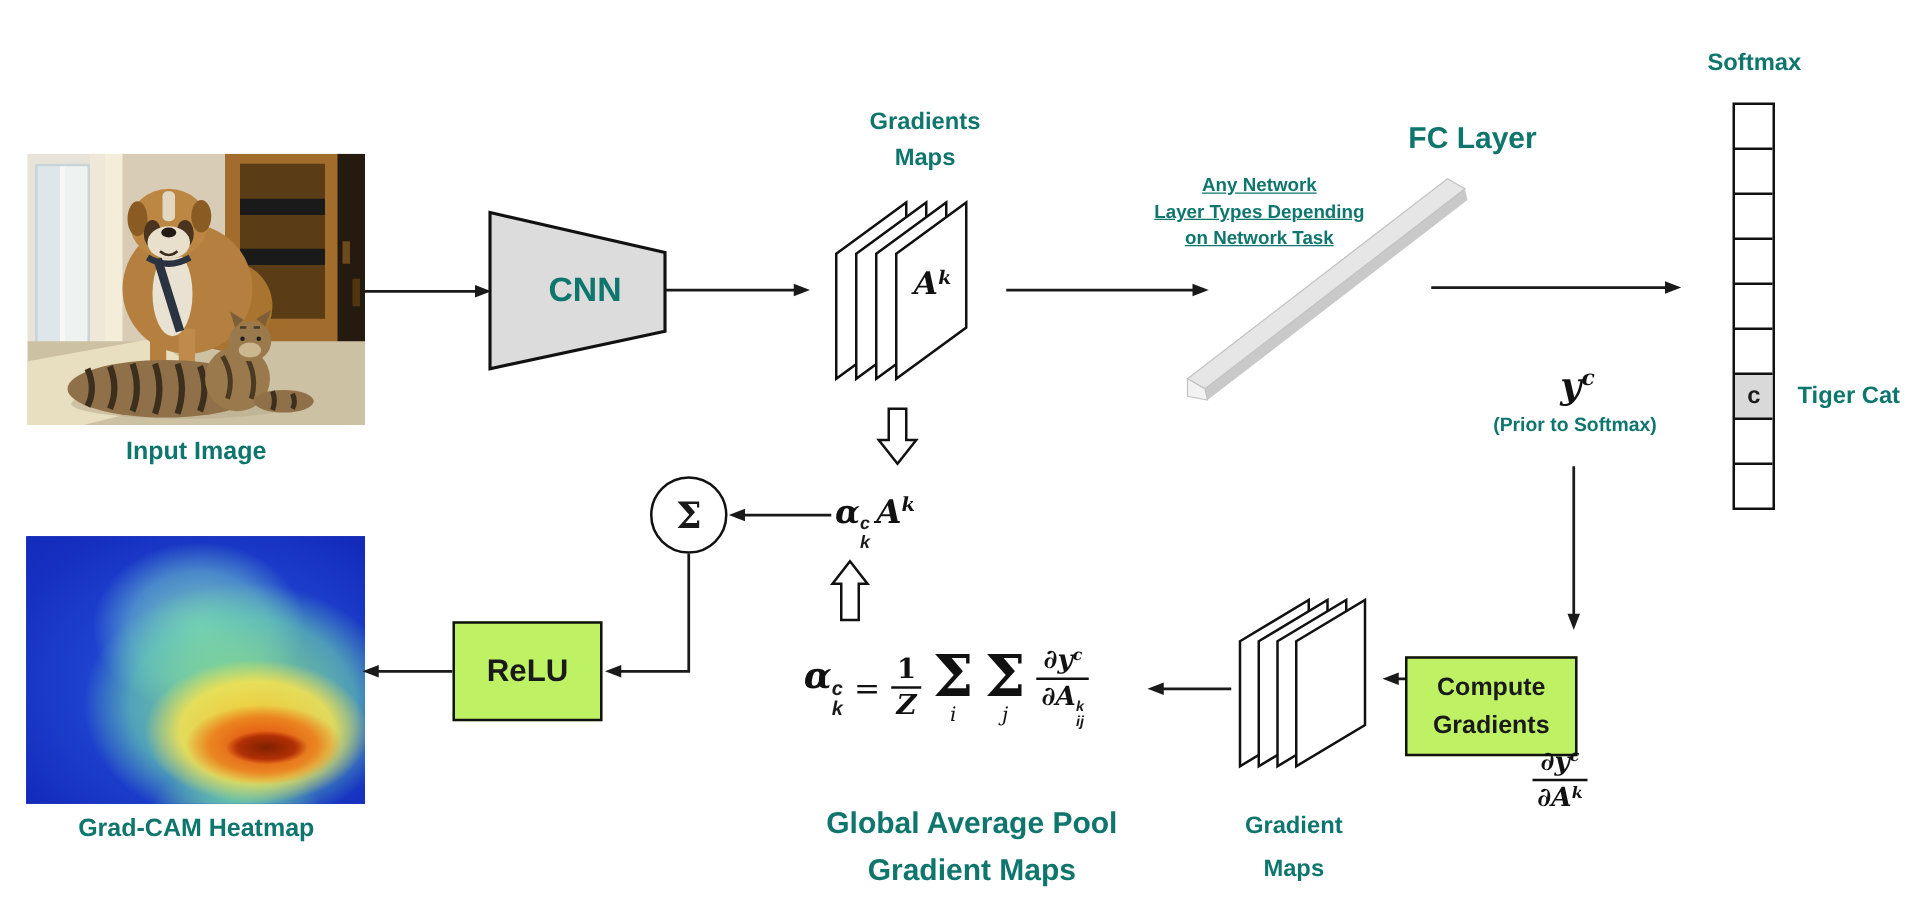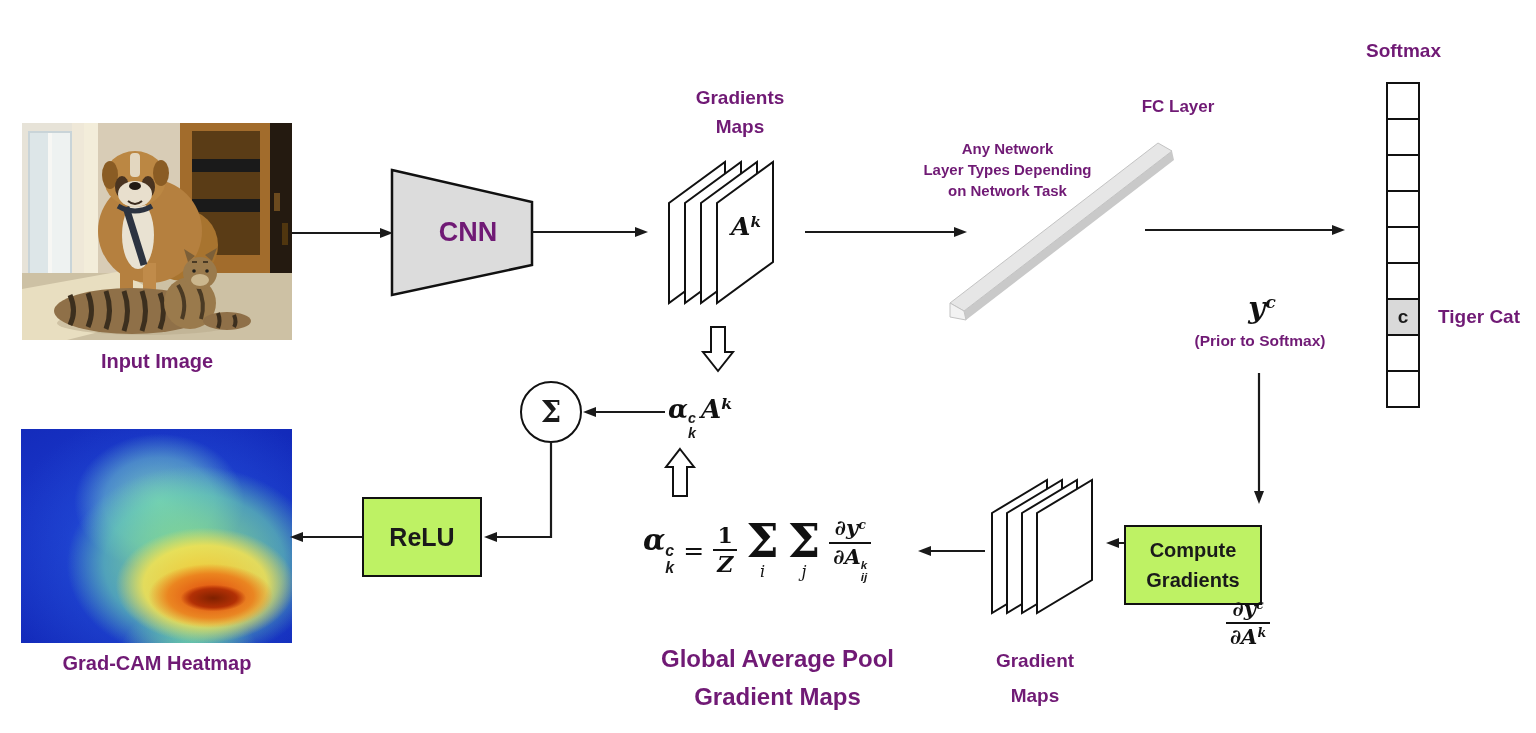--- a/index.html
+++ b/index.html
@@ -1,19 +1,19 @@
 <!DOCTYPE html>
 <html><head>
 <meta charset="utf-8">
 <style>
   html,body{margin:0;padding:0;background:#fff;}
   .canvas{position:relative;width:1536px;height:733px;background:#ffffff;overflow:hidden;
           font-family:"Liberation Sans",sans-serif;color:#1a1a1a;}
   .abs{position:absolute;}
-  .lbl{font-weight:600;color:#701a75;}
+  .lbl{font-weight:600;color:#0f766e;}
   .center{text-align:center;}
 
   
   svg.overlay{position:absolute;left:0;top:0;width:1536px;height:733px;z-index:3;}
 
   
   .photo{left:22px;top:123px;width:270px;height:217px;z-index:2;}
   .photo svg{display:block;width:100%;height:100%;}
   .heatmap{left:21px;top:429px;width:271px;height:214px;z-index:2;
     background:
@@ -185,27 +185,27 @@
 
   <div class="abs lbl center" style="left:660px;top:84px;width:160px;font-size:19px;line-height:1.5;z-index:4;">
     <div>Gradients</div>
     <div>Maps</div>
   </div>
 
   <div class="abs" style="left:718px;top:212px;width:56px;text-align:center;font-size:25px;font-weight:600;z-index:4;">
     <span class="mi">A</span><span class="mi supr">k</span>
   </div>
 
-  <div class="abs lbl center" style="left:905px;top:138px;width:205px;font-size:15px;line-height:1.4;z-index:4;">
+  <div class="abs lbl center" style="left:905px;top:138px;width:205px;font-size:15px;line-height:1.4;z-index:4;text-decoration:underline;">
     <div>Any Network</div>
     <div>Layer Types Depending</div>
     <div>on Network Task</div>
   </div>
 
-  <div class="abs lbl center" style="left:1118px;top:97px;width:120px;font-size:17px;z-index:4;">FC Layer</div>
+  <div class="abs lbl center" style="left:1118px;top:97px;width:120px;font-size:24px;z-index:4;">FC Layer</div>
 
   <div class="abs lbl center" style="left:1356px;top:40px;width:95px;font-size:19px;z-index:4;">Softmax</div>
 
   <div class="abs smcol">
     <div class="smcell"></div>
     <div class="smcell"></div>
     <div class="smcell"></div>
     <div class="smcell"></div>
     <div class="smcell"></div>
     <div class="smcell"></div>

